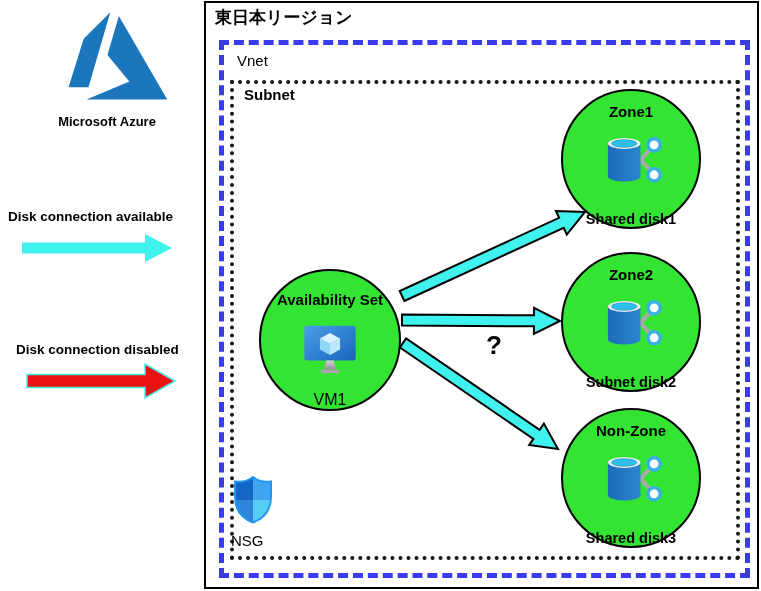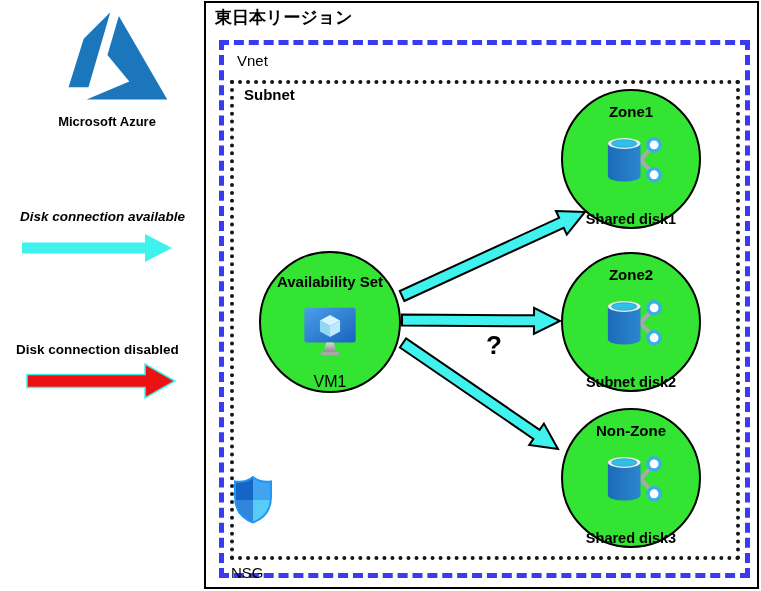--- a/index.html
+++ b/index.html
@@ -8,49 +8,49 @@
     font-family:"Liberation Sans","DejaVu Sans",sans-serif;color:#000;
     overflow:hidden;
   }
   .abs{position:absolute;}
   .lbl{white-space:nowrap;}
 
   
   .azure-logo{left:60px;top:7px;width:112px;height:96px;}
   .ms-azure{left:27px;top:114px;width:160px;text-align:center;font-size:13px;font-weight:bold;}
   .legend-lbl{font-size:13.5px;font-weight:bold;}
-  .legend-avail-lbl{left:20px;top:209px;font-style:italic;}
+  .legend-avail-lbl{left:8px;top:209px;}
   .legend-avail-arrow{left:16px;top:230px;}
   .legend-dis-lbl{left:16px;top:342px;}
   .legend-dis-arrow{left:20px;top:360px;}
 
   
   .region-box{left:204px;top:1px;width:555px;height:588px;border:2px solid #000;box-sizing:border-box;}
   .region-title{left:215px;top:6px;font-size:17px;font-weight:bold;font-family:Liberation Mono, monospace;}
   .vnet-box{left:219px;top:40px;width:531px;height:538px;border:5px dashed #3a3af0;box-sizing:border-box;}
   .vnet-lbl{left:237px;top:52px;font-size:15px;font-weight:normal;}
   .subnet-box{left:230px;top:80px;width:510px;height:480px;border:4px dotted #151515;box-sizing:border-box;}
   .subnet-lbl{left:244px;top:86px;font-size:15px;font-weight:bold;text-align:right;}
 
   
   .node{
     border-radius:50%;background:#33e433;border:2px solid #000;box-sizing:border-box;
     display:flex;flex-direction:column;align-items:center;gap:14px;
   }
   .node .title{font-size:15px;font-weight:bold;}
-  .avset{left:259px;top:251px;width:142px;height:142px;padding-top:20px;justify-content:space-between;}
+  .avset{left:259px;top:269px;width:142px;height:142px;padding-top:20px;justify-content:space-between;}
   .avset .vm-name{font-size:16px;margin-top:0;}
   .zone{left:561px;width:140px;height:140px;padding-top:12px;}
   .zone1{top:89px;} .zone2{top:252px;} .zone3{top:408px;}
   .zone .disk-lbl{font-size:14.5px;font-weight:bold;margin-top:10px;}
 
   .question{left:486px;top:330px;font-size:26px;font-weight:bold;}
 
   .nsg-shield{left:233px;top:476px;}
-  .nsg-lbl{left:231px;top:564px;font-size:15px;}
+  .nsg-lbl{left:231px;top:532px;font-size:15px;}
 
   .arrow-layer{left:0;top:0;pointer-events:none;}
 </style>
 </head>
 <body>
 
 <svg class="abs azure-logo" viewBox="0 0 118 100" aria-hidden="true">
   <polygon points="53,5 25,33 9,84 30,84" fill="#1b76bc"></polygon>
   <polygon points="62,9 50,50 73,78 28,97 113,97" fill="#1b76bc"></polygon>
 </svg>

